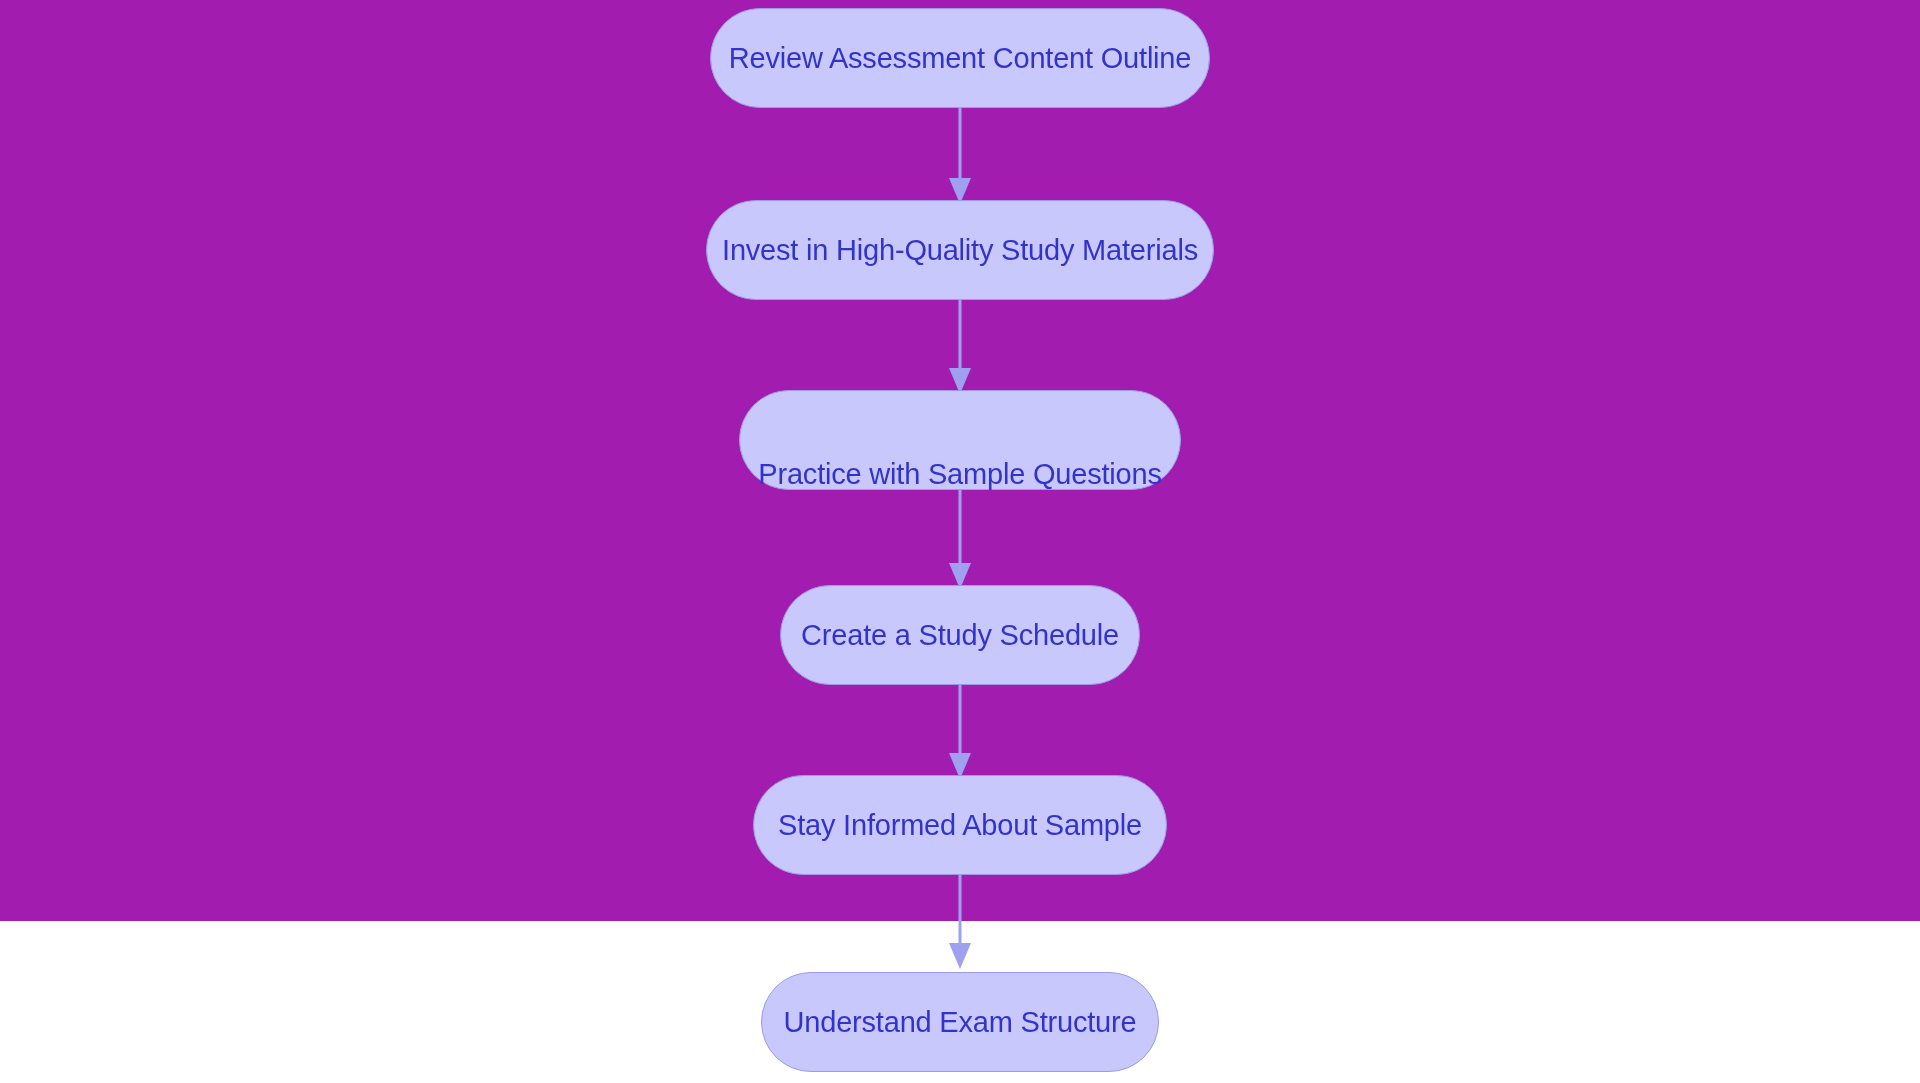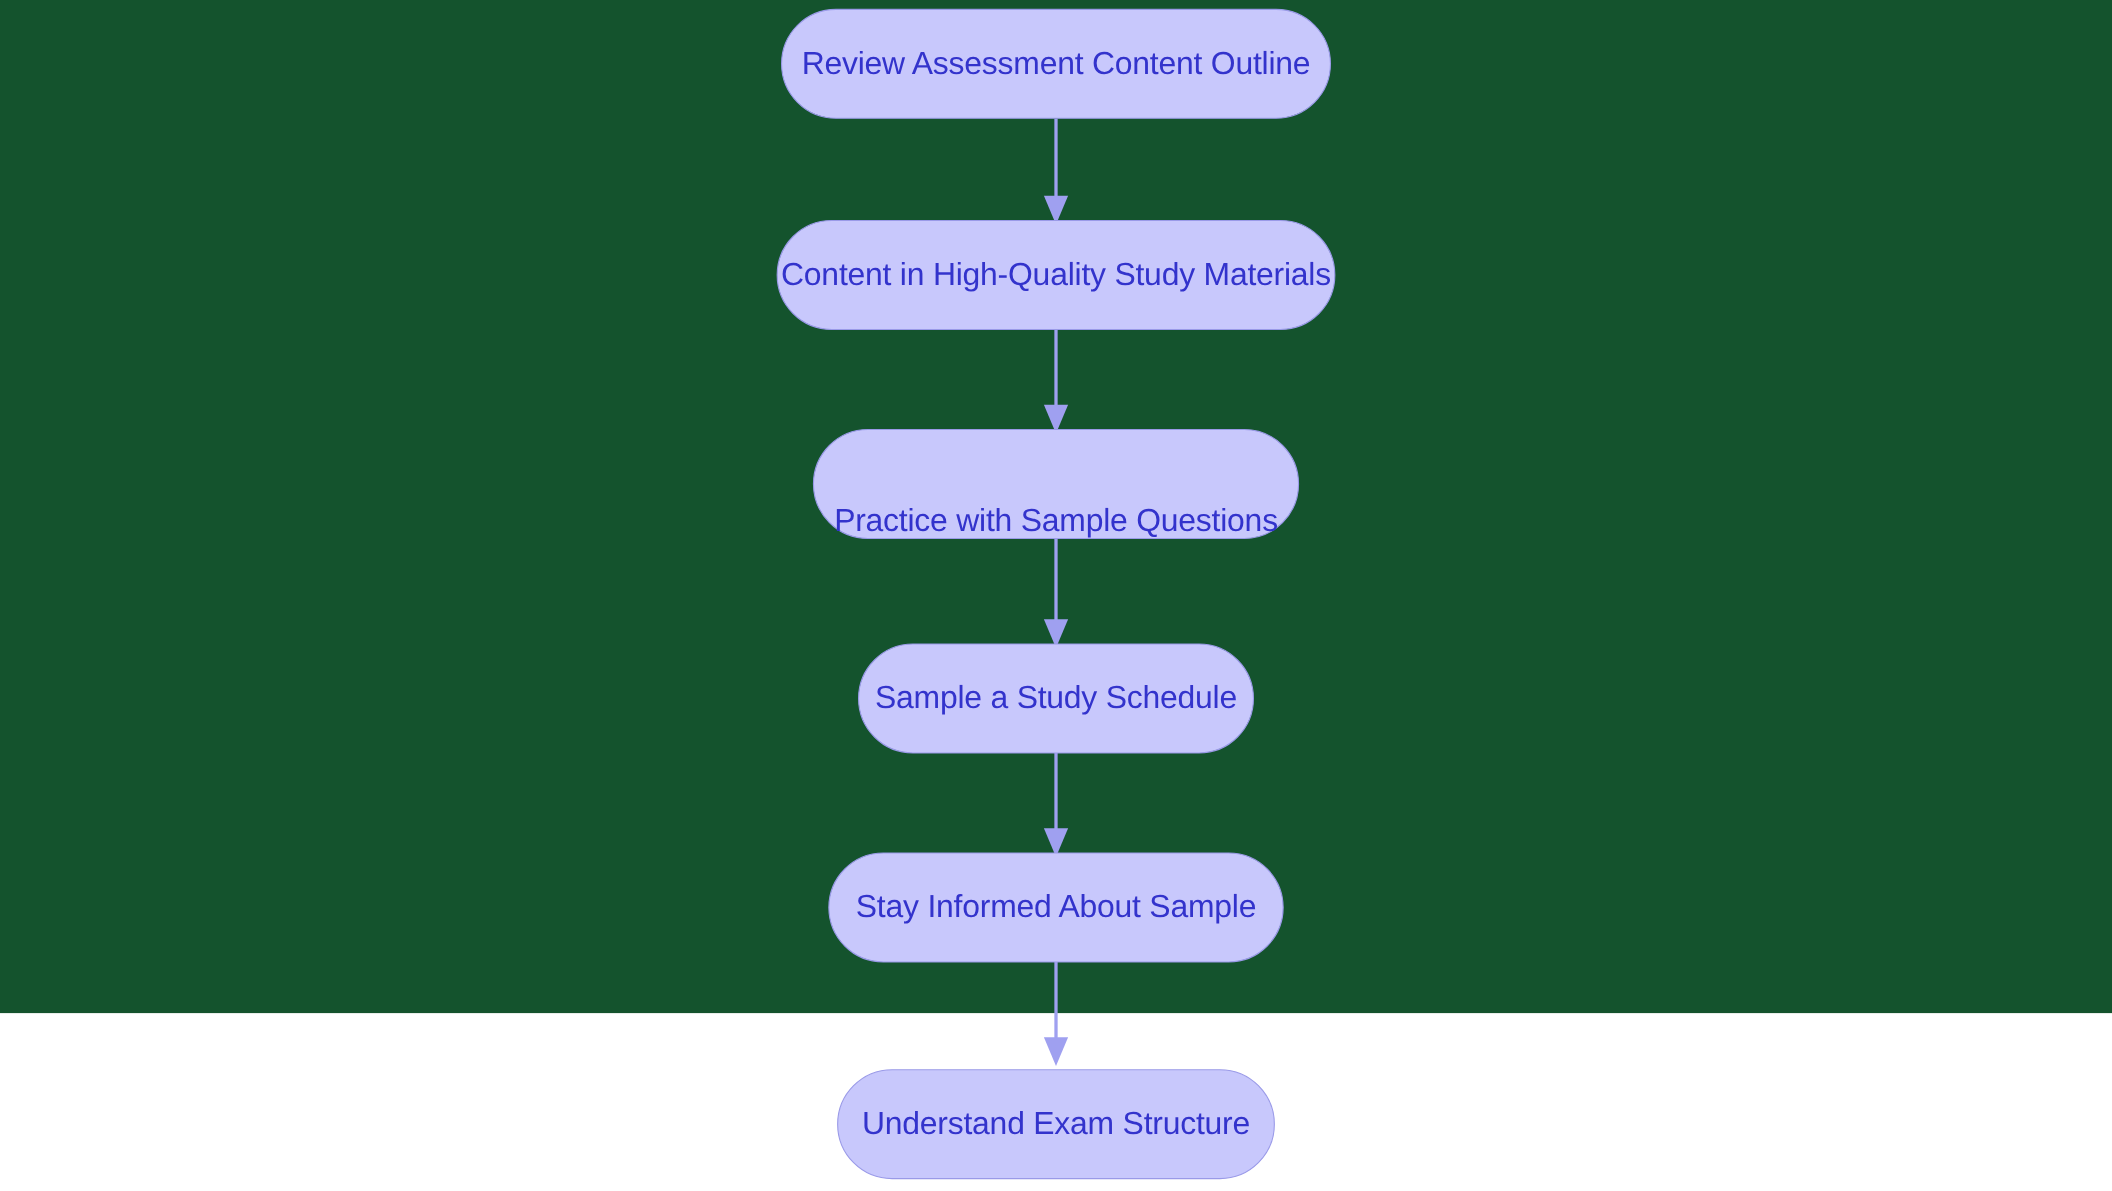--- a/index.html
+++ b/index.html
@@ -12,21 +12,21 @@
     height: 1083px;
     background: #ffffff;
     font-family: "Liberation Sans", sans-serif;
     overflow: hidden;
   }
 
   #flowchart-canvas {
     position: relative;
     width: 1920px;
     height: 921px;
-    background: #14532d;
+    background: #a21caf;
   }
 
   .flow-column {
     position: absolute;
     left: 0;
     top: 0;
     width: 1920px;
     height: 1083px;
   }
 
@@ -96,21 +96,21 @@
     </div>
 
     <div class="connector" id="connector-0">
       <svg width="40" height="96" viewBox="0 0 40 96" xmlns="http://www.w3.org/2000/svg" aria-hidden="true">
         <line x1="20" y1="0" x2="20" y2="78" stroke="#9fa0f0" stroke-width="3"></line>
         <polygon points="20,96 9,70 31,70" fill="#9fa0f0"></polygon>
       </svg>
     </div>
 
     <div class="node" id="node-1">
-      <span class="node-label">Content in High-Quality Study Materials</span>
+      <span class="node-label">Invest in High-Quality Study Materials</span>
     </div>
 
     <div class="connector" id="connector-1">
       <svg width="40" height="98" viewBox="0 0 40 98" xmlns="http://www.w3.org/2000/svg" aria-hidden="true">
         <line x1="20" y1="0" x2="20" y2="80" stroke="#9fa0f0" stroke-width="3"></line>
         <polygon points="20,98 9,72 31,72" fill="#9fa0f0"></polygon>
       </svg>
     </div>
 
     <div class="node" id="node-2">
@@ -118,21 +118,21 @@
     </div>
 
     <div class="connector" id="connector-2">
       <svg width="40" height="103" viewBox="0 0 40 103" xmlns="http://www.w3.org/2000/svg" aria-hidden="true">
         <line x1="20" y1="0" x2="20" y2="85" stroke="#9fa0f0" stroke-width="3"></line>
         <polygon points="20,103 9,77 31,77" fill="#9fa0f0"></polygon>
       </svg>
     </div>
 
     <div class="node" id="node-3">
-      <span class="node-label">Sample a Study Schedule</span>
+      <span class="node-label">Create a Study Schedule</span>
     </div>
 
     <div class="connector" id="connector-3">
       <svg width="40" height="98" viewBox="0 0 40 98" xmlns="http://www.w3.org/2000/svg" aria-hidden="true">
         <line x1="20" y1="0" x2="20" y2="80" stroke="#9fa0f0" stroke-width="3"></line>
         <polygon points="20,98 9,72 31,72" fill="#9fa0f0"></polygon>
       </svg>
     </div>
 
     <div class="node" id="node-4">

